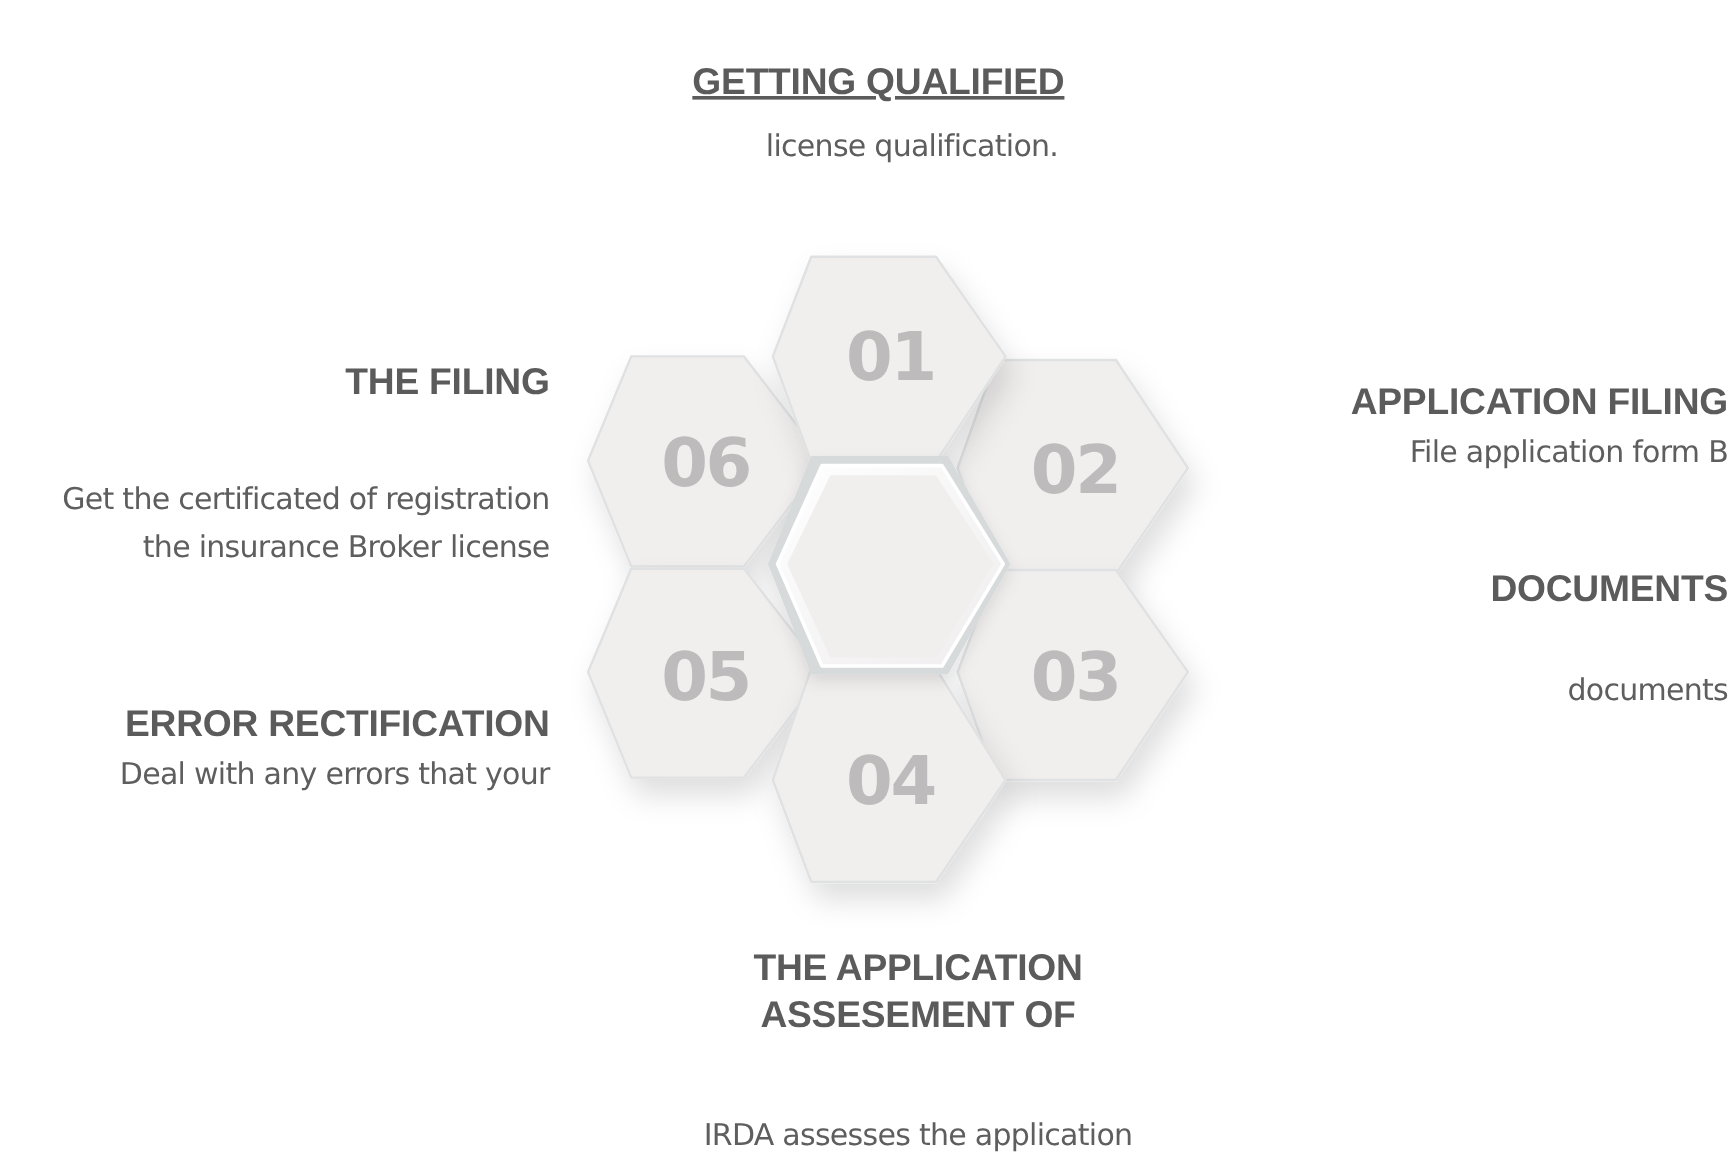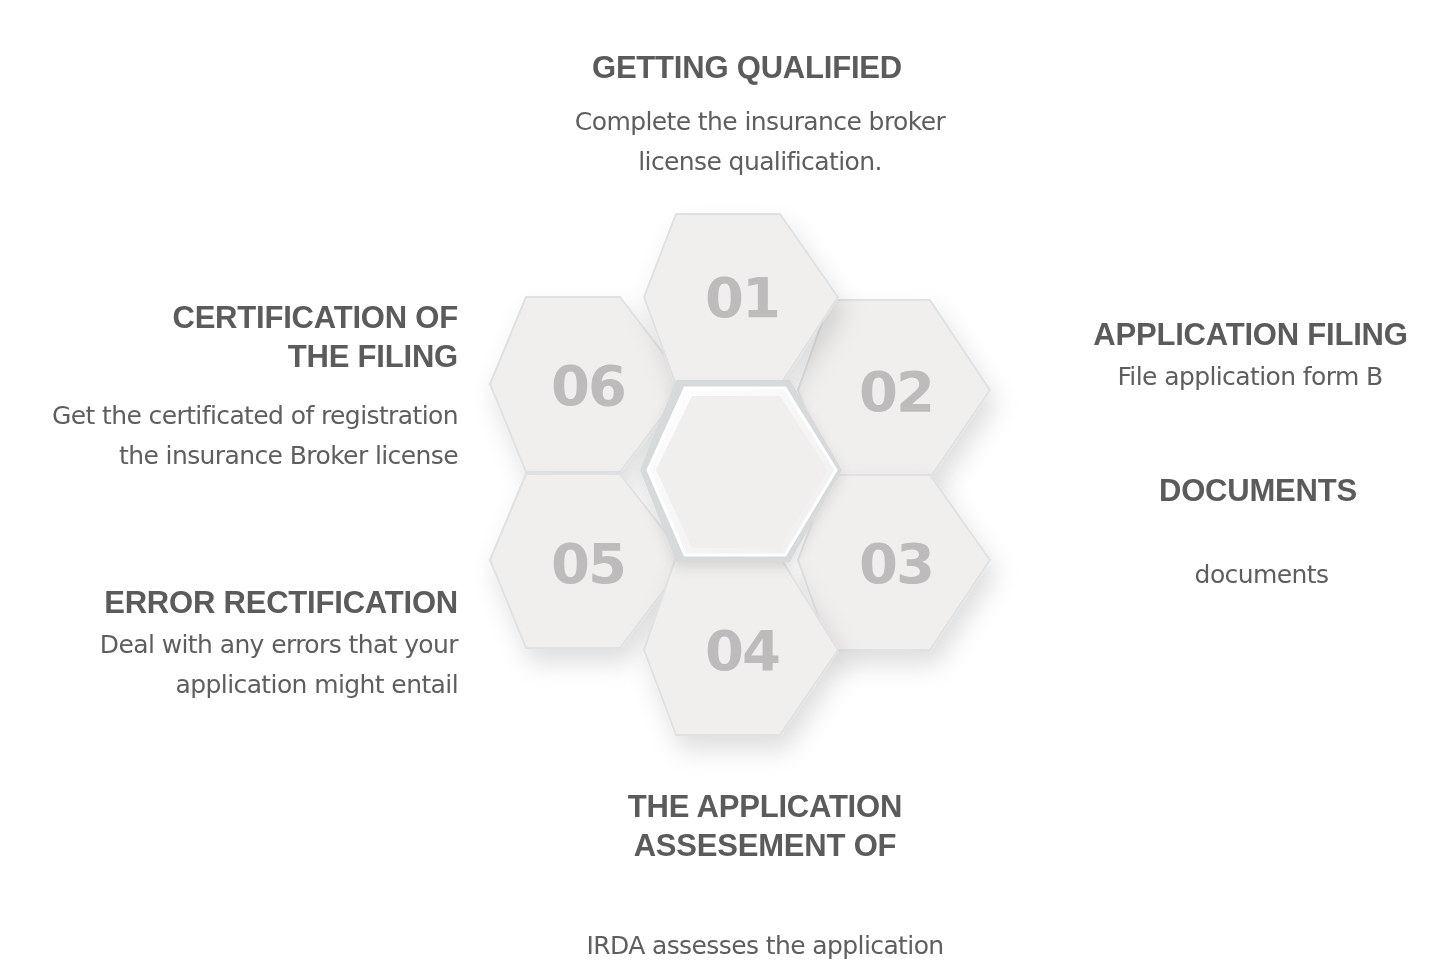--- a/index.html
+++ b/index.html
@@ -21,62 +21,59 @@
       font-family: "DejaVu Sans", sans-serif;
       font-weight: normal;
       color: #5e5e5e;
       font-size: 25px;
       line-height: 40px;
       letter-spacing: -0.6px;
       white-space: nowrap;
     }
     .center { text-align: center; }
     .right { text-align: right; }
-    .left { text-align: center; }
+    .left { text-align: right; }
 
     .diagram {
       position: absolute;
       left: 480px; top: 200px;
       width: 530px; height: 550px;
     }
     .diagram svg { width: 530px; height: 550px; display: block; overflow: visible; }
     .hexnum {
       font-family: "DejaVu Sans", sans-serif;
       font-weight: bold;
       font-size: 56px;
       fill: #bdbbbc;
       letter-spacing: -2px;
     }
   </style>
 </head>
 <body>
 
-<div class="title center" style="left:527px; top:48px; width:440px;">
+<div class="title center" style="left:512px; top:48px; width:440px;text-decoration:underline;">
   <div>GETTING QUALIFIED</div>
 </div>
 <div class="desc center" style="left:520px; top:102px; width:480px;">
-  <div>Complete the insurance broker</div>
   <div>license qualification.</div>
 </div>
 
 <div class="title right" style="left:40px; top:298px; width:418px;">
-  <div>CERTIFICATION OF</div>
   <div>THE FILING</div>
 </div>
 <div class="desc right" style="left:0px; top:396px; width:458px;">
   <div>Get the certificated of registration</div>
   <div>the insurance Broker license</div>
 </div>
 
 <div class="title right" style="left:40px; top:583px; width:418px;">
   <div>ERROR RECTIFICATION</div>
 </div>
 <div class="desc right" style="left:0px; top:625px; width:458px;padding-left:31px;">
   <div>Deal with any errors that your</div>
-  <div>application might entail</div>
 </div>
 
 <div class="title left" style="left:1061px; top:315px; width:379px;">
   <div>APPLICATION FILING</div>
 </div>
 <div class="desc left" style="left:1060px; top:357px; width:380px;">
   <div>File application form B</div>
 </div>
 
 <div class="title left" style="left:1076px; top:471px; width:364px;">

